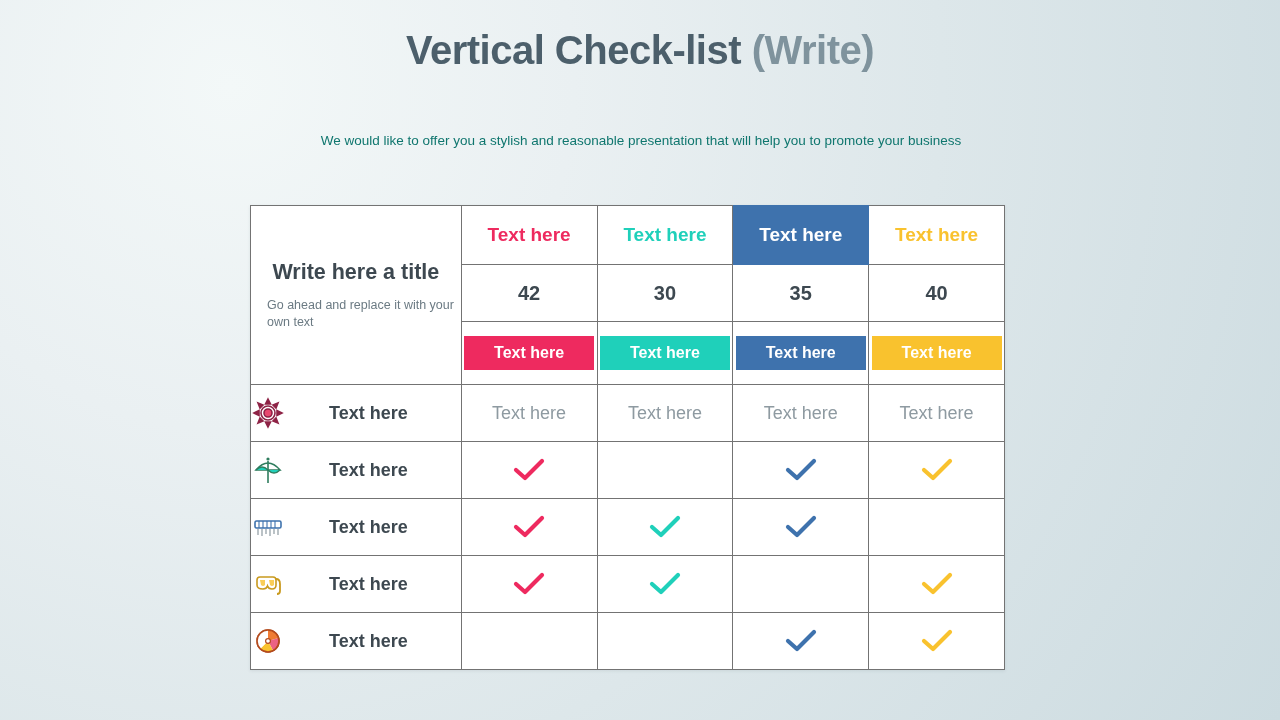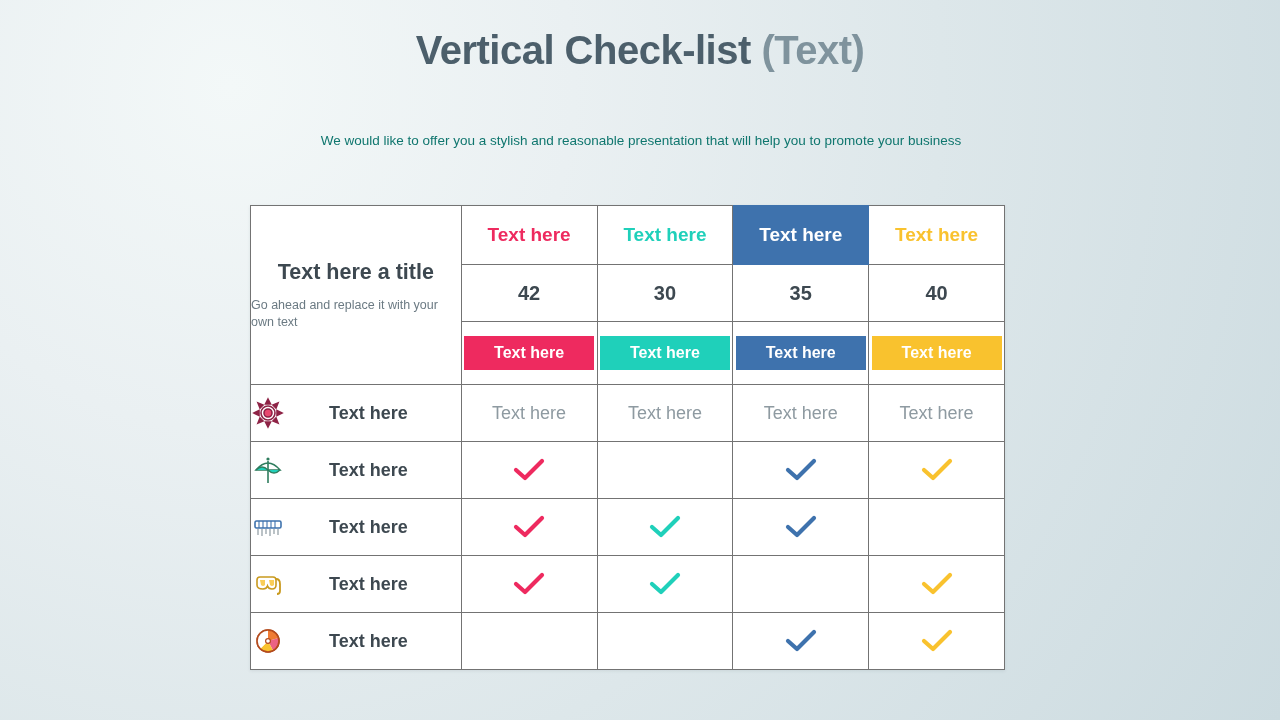--- a/index.html
+++ b/index.html
@@ -104,20 +104,21 @@
     font-weight: bold;
     color: #3d4850;
     padding-left: 0px;
     margin-bottom: 12px;
     text-align: center;
   }
   .small-desc {
     font-size: 12.5px;
     line-height: 1.35;
     color: #6b7a83;
+    padding-left: 16px;
   }
 
   .rowlabel {
     height: 56px;
     padding-left: 18px;
   }
   .rowlabel-inner {
     display: flex;
     align-items: center;
     gap: 18px;
@@ -146,30 +147,30 @@
     height: 56px;
     text-align: center;
   }
   .checkcell svg { display: inline-block; vertical-align: middle; }
 </style>
 </head>
 <body>
 
 <div class="slide">
 
-  <div class="title"><span>Vertical Check-list </span><span class="light">(Text)</span></div>
+  <div class="title"><span>Vertical Check-list </span><span class="light">(Write)</span></div>
 
   <div class="subtitle">We would like to offer you a stylish and reasonable presentation that will help you to promote your business</div>
 
   <table class="table">
     <tbody>
 
       <tr>
         <td class="col-label titlecell" rowspan="3">
-          <div class="big-title">Text here a title</div>
+          <div class="big-title">Write here a title</div>
           <div class="small-desc">Go ahead and replace it with your own text</div>
         </td>
         <td class="col-data headcell" style="color:#ee2a5f">Text here</td>
         <td class="col-data headcell" style="color:#1fd0ba">Text here</td>
         <td class="col-data headcell highlight">Text here</td>
         <td class="col-data headcell" style="color:#f9c22e">Text here</td>
       </tr>
 
       <tr>
         <td class="numcell">42</td>

